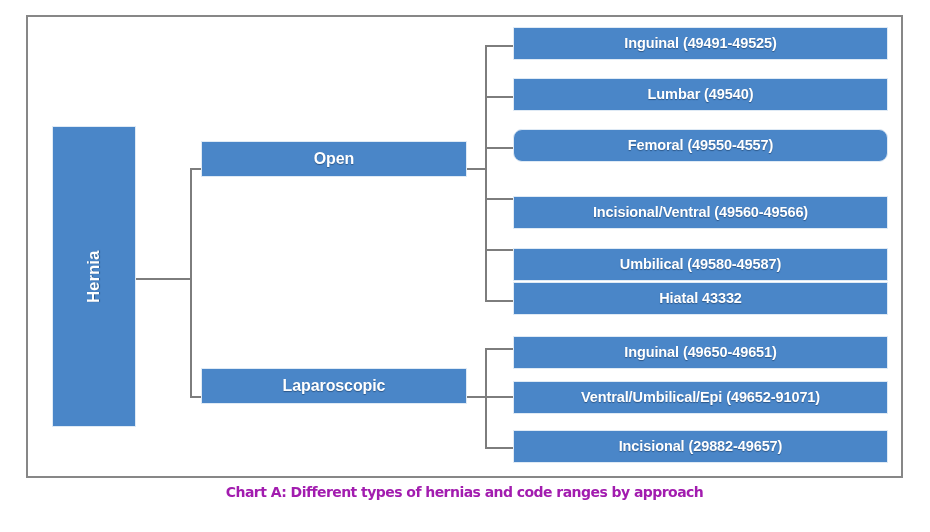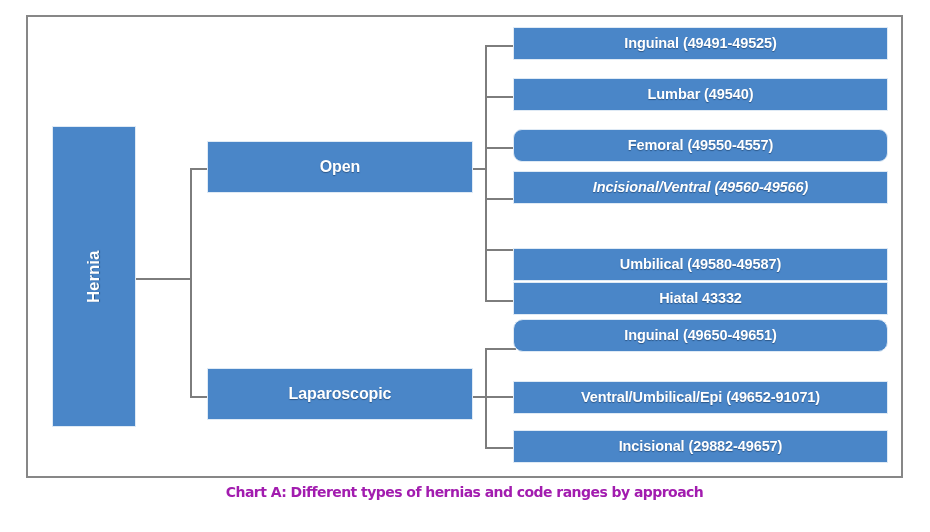--- a/index.html
+++ b/index.html
@@ -62,23 +62,23 @@
     font-size: 17px;
   }
   #node-root .vtext {
     transform: rotate(-90deg);
     white-space: nowrap;
     display: block;
   }
 
   
   .node-l2 {
-    left: 207px;
+    left: 201px;
     width: 266px;
-    height: 52px;
+    height: 36px;
     font-size: 16px;
     text-align: center;
   }
   #node-open  { top: 141px; }
   #node-lap   { top: 368px; }
 
   
   .node-l3 {
     left: 513px;
     width: 375px;
@@ -154,31 +154,31 @@
 
   <div class="node node-l3" style="top:27px;">
     <span>Inguinal (49491-49525)</span>
   </div>
   <div class="node node-l3" style="top:78px;">
     <span>Lumbar (49540)</span>
   </div>
   <div class="node node-l3" style="top:129px;border-radius:9px;">
     <span>Femoral (49550-4557)</span>
   </div>
-  <div class="node node-l3" style="top:171px;font-style:italic;">
+  <div class="node node-l3" style="top:196px;">
     <span>Incisional/Ventral (49560-49566)</span>
   </div>
   <div class="node node-l3" style="top:248px;">
     <span>Umbilical (49580-49587)</span>
   </div>
   <div class="node node-l3" style="top:282px;">
     <span>Hiatal 43332</span>
   </div>
 
-  <div class="node node-l3" style="top:319px;border-radius:10px;">
+  <div class="node node-l3" style="top:336px;">
     <span>Inguinal (49650-49651)</span>
   </div>
   <div class="node node-l3" style="top:381px;">
     <span>Ventral/Umbilical/Epi (49652-91071)</span>
   </div>
   <div class="node node-l3" style="top:430px;">
     <span>Incisional (29882-49657)</span>
   </div>
 
   <div id="caption">Chart A: Different types of hernias and code ranges by approach</div>

